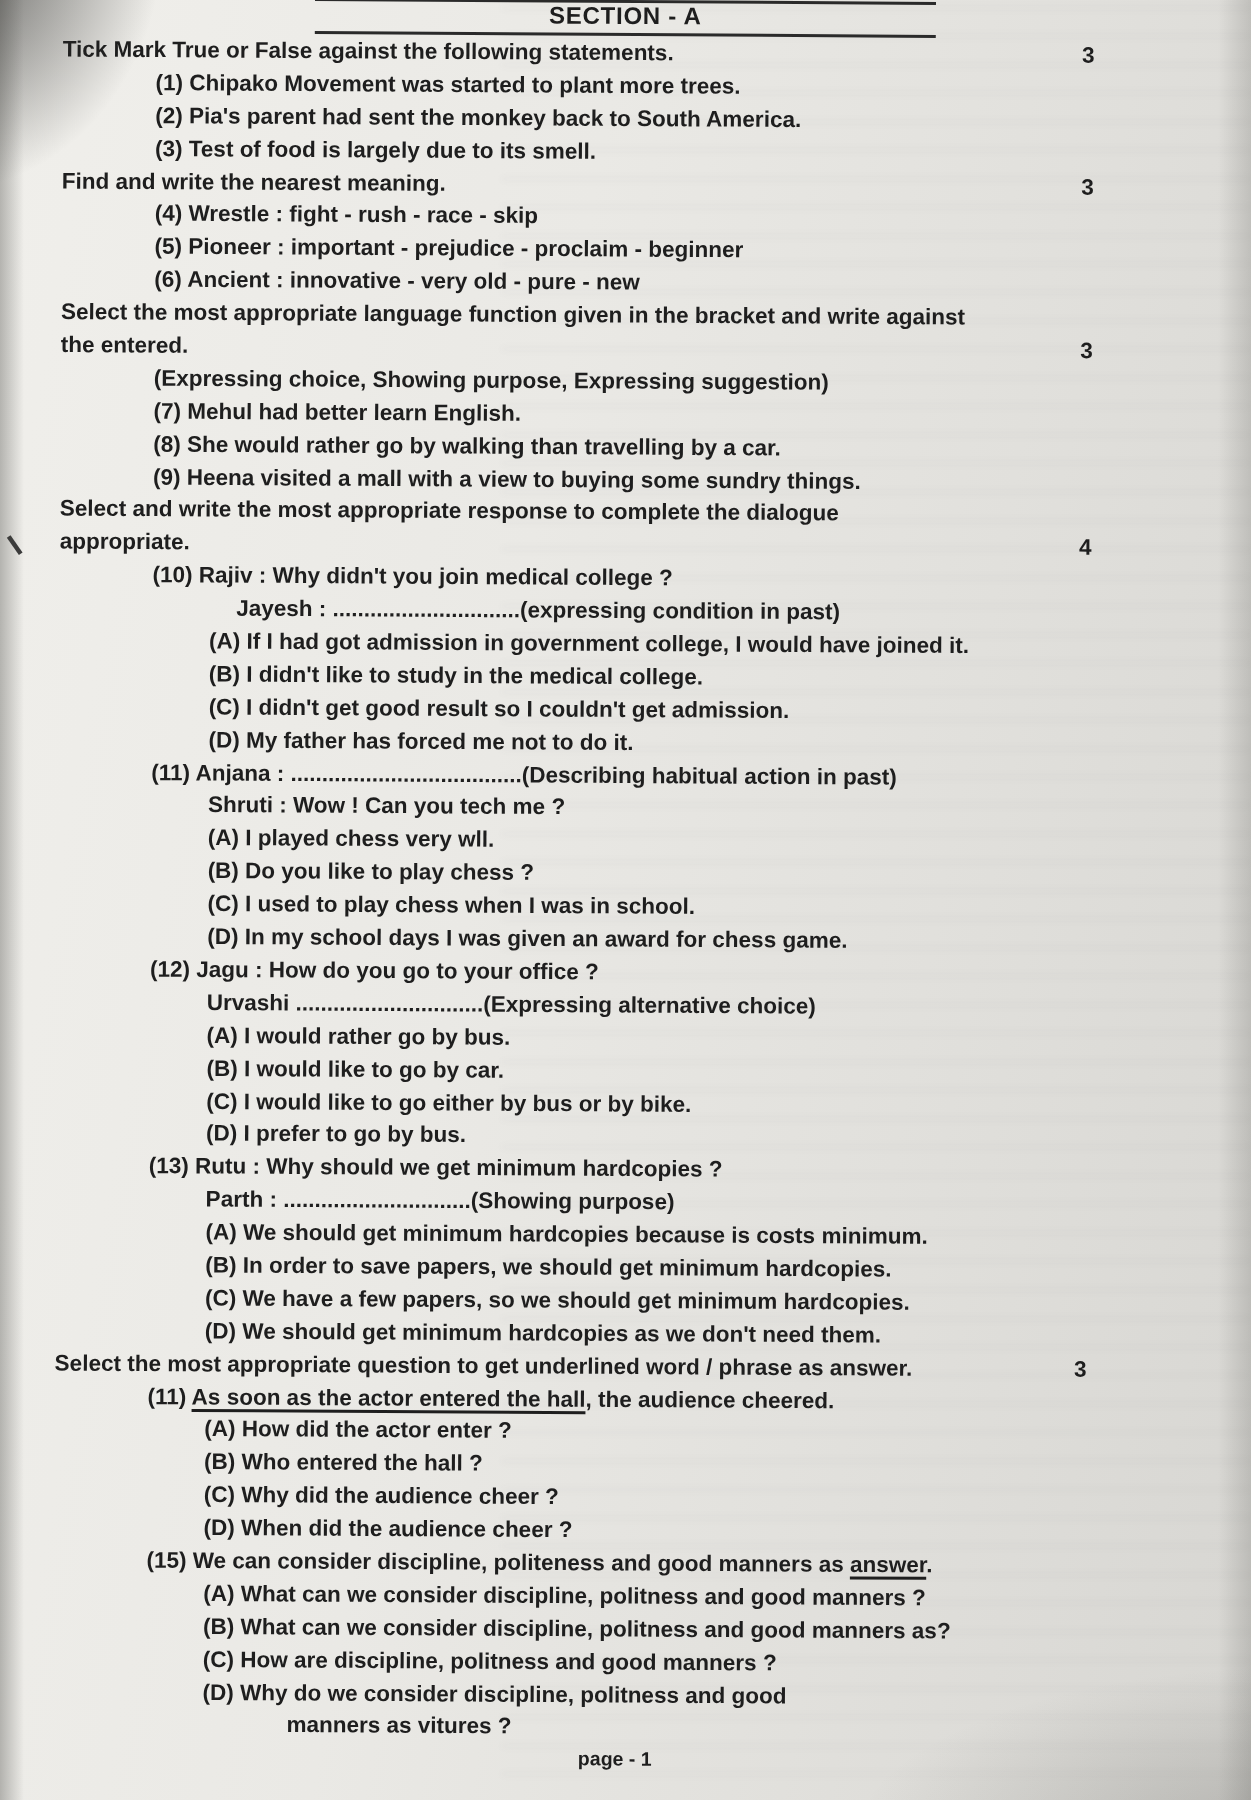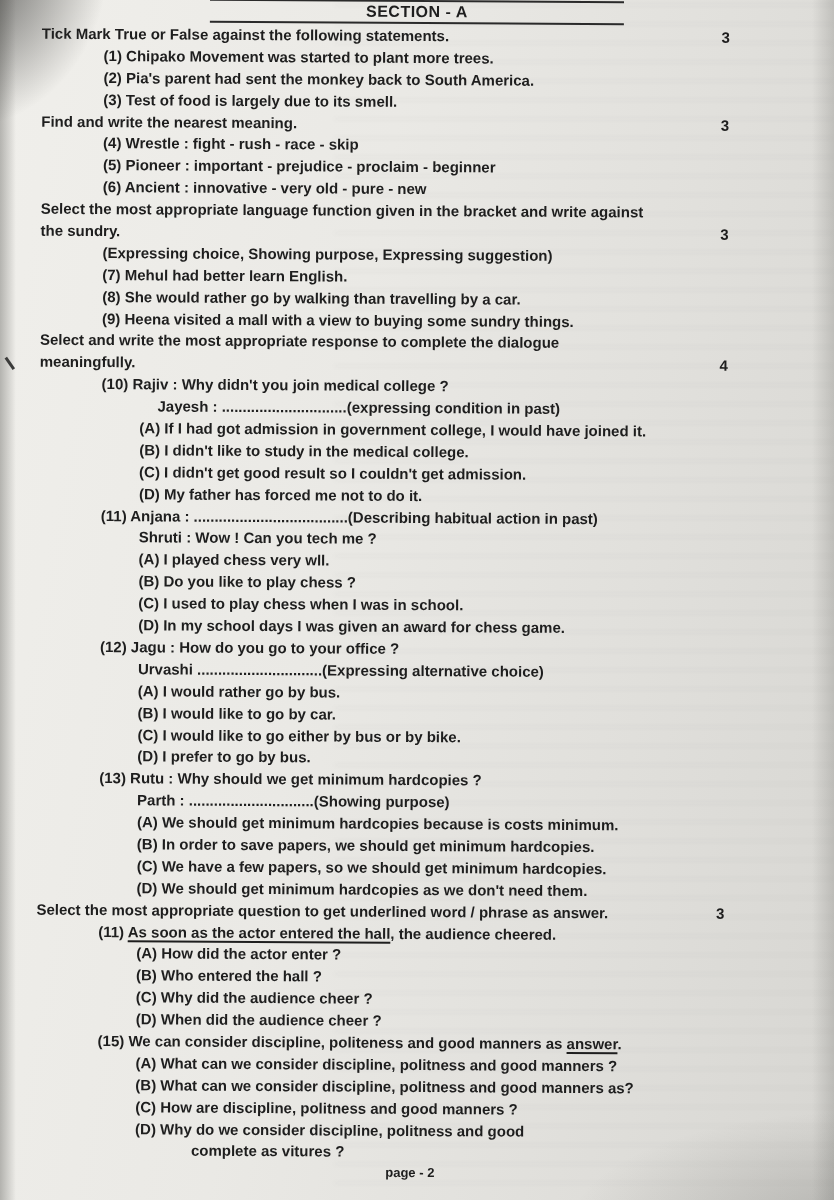--- a/index.html
+++ b/index.html
@@ -94,27 +94,27 @@
       <div class="lines">
           <div class="line lv0"><span>Tick Mark True or False against the following statements.</span><span class="marks">3</span></div>
           <div class="line lv1"><span>(1) Chipako Movement was started to plant more trees.</span></div>
           <div class="line lv1"><span>(2) Pia's parent had sent the monkey back to South America.</span></div>
           <div class="line lv1"><span>(3) Test of food is largely due to its smell.</span></div>
           <div class="line lv0"><span>Find and write the nearest meaning.</span><span class="marks">3</span></div>
           <div class="line lv1"><span>(4) Wrestle : fight - rush - race - skip</span></div>
           <div class="line lv1"><span>(5) Pioneer : important - prejudice - proclaim - beginner</span></div>
           <div class="line lv1"><span>(6) Ancient : innovative - very old - pure - new</span></div>
           <div class="line lv0"><span>Select the most appropriate language function given in the bracket and write against</span></div>
-          <div class="line lv0"><span>the sundry.</span><span class="marks">3</span></div>
+          <div class="line lv0"><span>the entered.</span><span class="marks">3</span></div>
           <div class="line lv1"><span>(Expressing choice, Showing purpose, Expressing suggestion)</span></div>
           <div class="line lv1"><span>(7) Mehul had better learn English.</span></div>
           <div class="line lv1"><span>(8) She would rather go by walking than travelling by a car.</span></div>
           <div class="line lv1"><span>(9) Heena visited a mall with a view to buying some sundry things.</span></div>
           <div class="line lv0"><span>Select and write the most appropriate response to complete the dialogue</span></div>
-          <div class="line lv0"><span>meaningfully.</span><span class="marks">4</span></div>
+          <div class="line lv0"><span>appropriate.</span><span class="marks">4</span></div>
           <div class="line lv1"><span>(10) Rajiv : Why didn't you join medical college ?</span></div>
           <div class="line lv3"><span>Jayesh : ..............................(expressing condition in past)</span></div>
           <div class="line lv2"><span>(A) If I had got admission in government college, I would have joined it.</span></div>
           <div class="line lv2"><span>(B) I didn't like to study in the medical college.</span></div>
           <div class="line lv2"><span>(C) I didn't get good result so I couldn't get admission.</span></div>
           <div class="line lv2"><span>(D) My father has forced me not to do it.</span></div>
           <div class="line lv1"><span>(11) Anjana : .....................................(Describing habitual action in past)</span></div>
           <div class="line lv2"><span>Shruti : Wow ! Can you tech me ?</span></div>
           <div class="line lv2"><span>(A) I played chess very wll.</span></div>
           <div class="line lv2"><span>(B) Do you like to play chess ?</span></div>
@@ -136,24 +136,24 @@
           <div class="line lv1"><span><span>(11) </span><span class="u">As soon as the actor entered the hall</span><span>, the audience cheered.</span></span></div>
           <div class="line lv2"><span>(A) How did the actor enter ?</span></div>
           <div class="line lv2"><span>(B) Who entered the hall ?</span></div>
           <div class="line lv2"><span>(C) Why did the audience cheer ?</span></div>
           <div class="line lv2"><span>(D) When did the audience cheer ?</span></div>
           <div class="line lv1"><span><span>(15) We can consider discipline, politeness and good manners as </span><span class="u">answer</span><span>.</span></span></div>
           <div class="line lv2"><span>(A) What can we consider discipline, politness and good manners ?</span></div>
           <div class="line lv2"><span>(B) What can we consider discipline, politness and good manners as?</span></div>
           <div class="line lv2"><span>(C) How are discipline, politness and good manners ?</span></div>
           <div class="line lv2"><span>(D) Why do we consider discipline, politness and good</span></div>
-          <div class="line lv4"><span>complete as vitures ?</span></div>
+          <div class="line lv4"><span>manners as vitures ?</span></div>
         </div>
       <div class="footer">
-        <span>page - 2</span>
+        <span>page - 1</span>
       </div>
     </div>
     <div class="stray-mark"></div>
     <div class="corner-shadow"></div>
     <div class="left-edge"></div>
     <div class="right-edge"></div>
     <div class="bottom-shade"></div>
   </div>
 </div>
 

